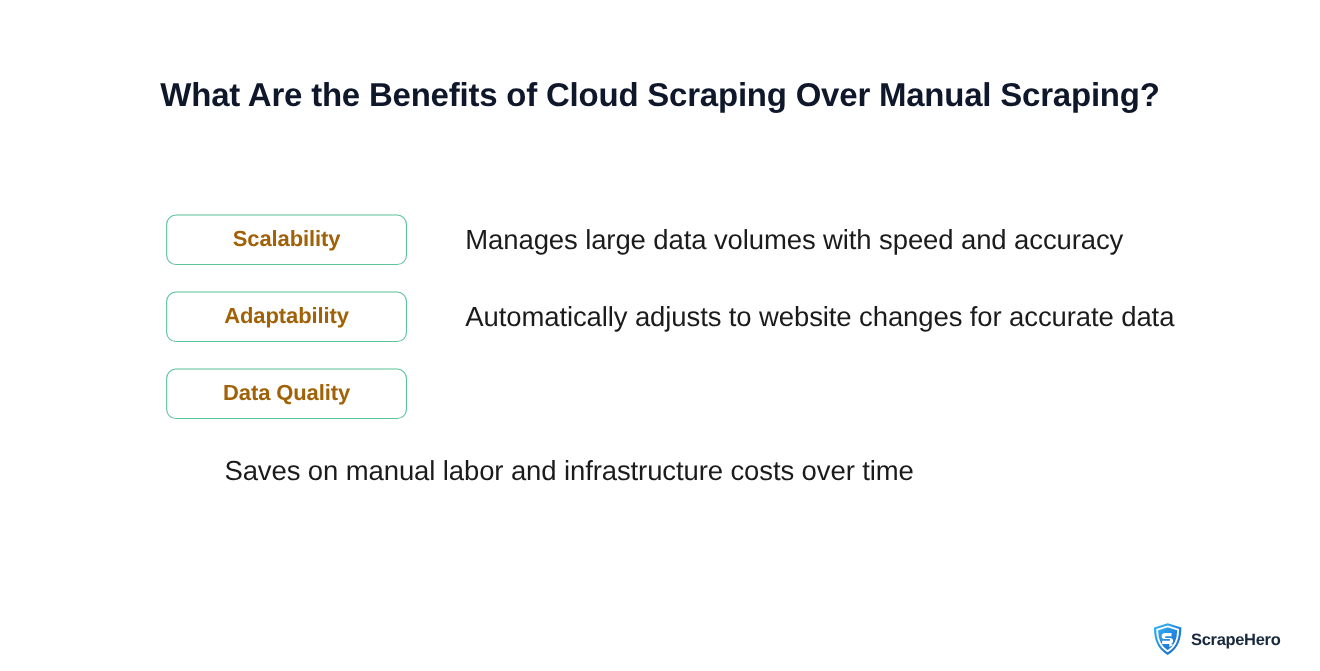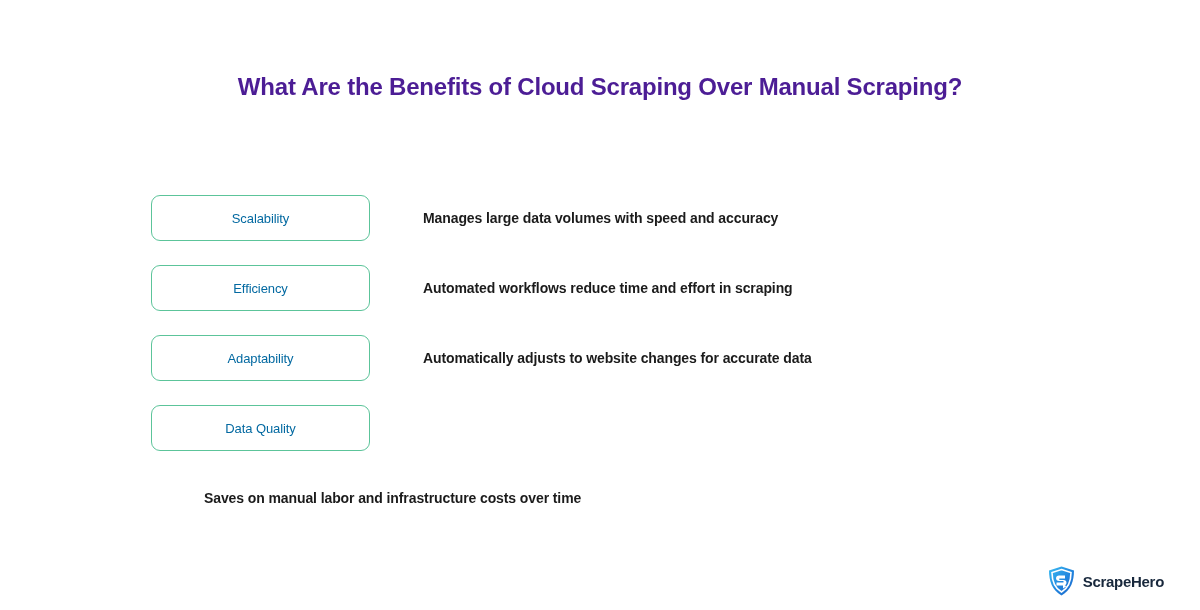--- a/index.html
+++ b/index.html
@@ -23,24 +23,24 @@
     box-sizing: border-box;
   }
 
   
   .title {
     position: absolute;
     left: 0;
     top: 67px;
     width: 1200px;
     text-align: center;
-    font-size: 24px;
+    font-size: 30px;
     font-weight: bold;
     letter-spacing: -0.2px;
-    color: #4c1d95;
+    color: #0f172a;
     line-height: 40px;
     white-space: nowrap;
   }
 
   
   .rows {
     position: absolute;
     left: 151px;
     top: 195px;
     width: 900px;
@@ -64,32 +64,32 @@
     border: 1.6px solid #5CC49A;
     border-radius: 9px;
     background: #ffffff;
     display: flex;
     align-items: center;
     justify-content: center;
     flex: 0 0 auto;
   }
 
   .chip-label {
-    font-size: 13px;
-    font-weight: normal;
-    color: #0369a1;
+    font-size: 20px;
+    font-weight: bold;
+    color: #a16207;
     letter-spacing: -0.1px;
     line-height: 1;
     white-space: nowrap;
   }
 
   .desc {
     margin-left: 53px;
-    font-size: 14px;
-    font-weight: bold;
+    font-size: 25px;
+    font-weight: normal;
     color: #1b1b1b;
     letter-spacing: -0.1px;
     line-height: 1.2;
     white-space: nowrap;
   }
 
   
   .brand {
     position: absolute;
     right: 36px;
@@ -121,26 +121,20 @@
 
   <div class="rows">
 
     <div class="row">
       <div class="chip">
         <span class="chip-label">Scalability</span>
       </div>
       <div class="desc">Manages large data volumes with speed and accuracy</div>
     </div>
 
-    <div class="row">
-      <div class="chip">
-        <span class="chip-label">Efficiency</span>
-      </div>
-      <div class="desc">Automated workflows reduce time and effort in scraping</div>
-    </div>
 
     <div class="row">
       <div class="chip">
         <span class="chip-label">Adaptability</span>
       </div>
       <div class="desc">Automatically adjusts to website changes for accurate data</div>
     </div>
 
     <div class="row">
       <div class="chip">

